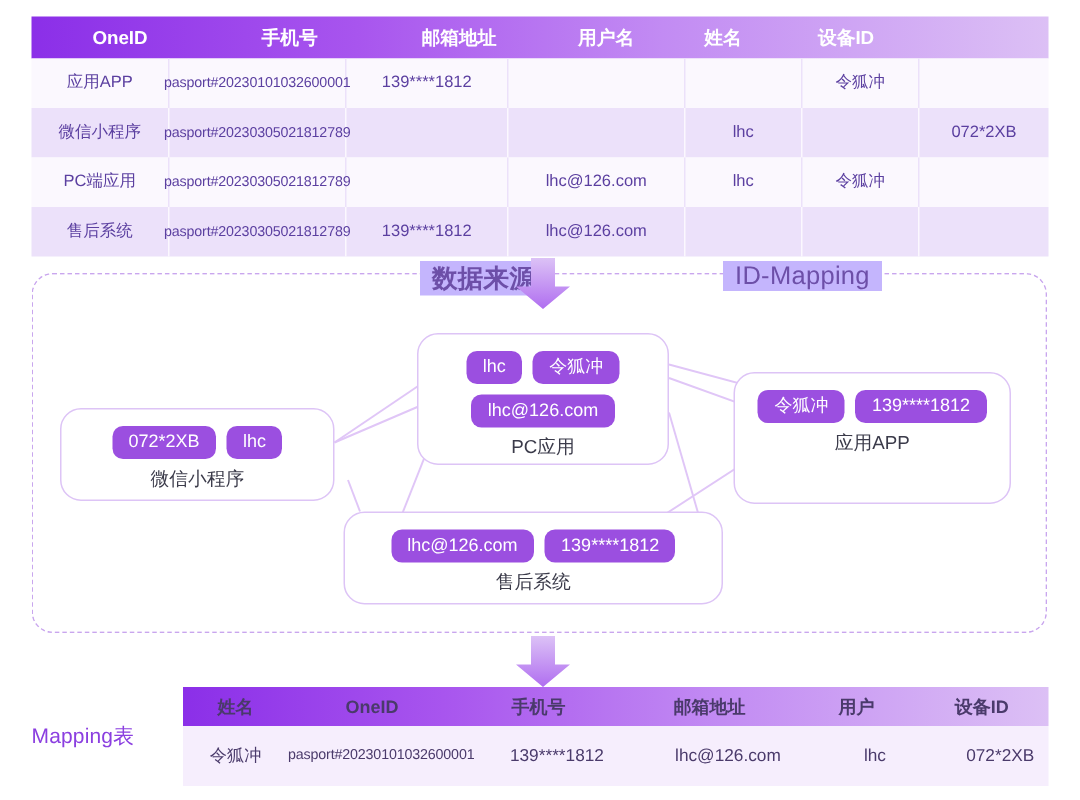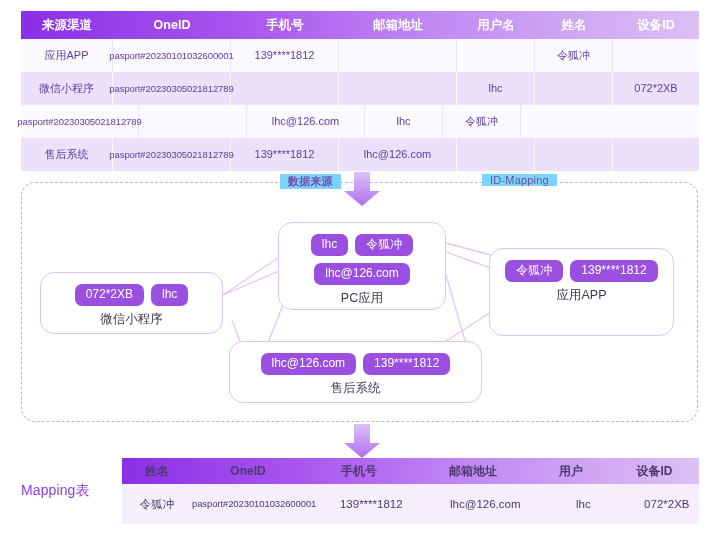--- a/index.html
+++ b/index.html
@@ -50,22 +50,22 @@
   .oneid{font-size:9.5px;letter-spacing:-0.1px;line-height:1.25;}
 
   
   .diagram{
     position:absolute;left:21px;top:182px;width:677px;height:240px;
     border:1.5px dashed #c9a6ee;border-radius:14px;
     box-sizing:border-box;
   }
   .dash-label{
     position:absolute;top:-9px;
-    background:#7dd3fc;padding:0 8px;
-    font-size:11px;color:#6d4fa8;font-weight:bold;
+    background:#c4b5fd;padding:0 8px;
+    font-size:17px;color:#6d4fa8;font-weight:bold;
     letter-spacing:0.2px;
   }
   .dash-label.src{left:258px;}
   .dash-label.idm{left:460px;font-weight:normal;color:#6d4fa8;}
 
   .arrow-top{
     position:absolute;left:343px;top:172px;width:38px;height:34px;z-index:4;
   }
   .arrow-bottom{
     position:absolute;left:343px;top:424px;width:38px;height:34px;z-index:4;
@@ -127,21 +127,20 @@
   .b2{flex:0 0 110px;}
   .b3{flex:0 0 118px;}
   .b4{flex:0 0 78px;}
   .b5{flex:0 0 89px;}
 </style>
 </head>
 <body>
 
 <div class="top-table">
   <div class="thead">
-    <div class="cell c0">来源渠道</div>
     <div class="cell c1">OneID</div>
     <div class="cell c2">手机号</div>
     <div class="cell c3">邮箱地址</div>
     <div class="cell c4">用户名</div>
     <div class="cell c5">姓名</div>
     <div class="cell c6">设备ID</div>
   </div>
 
   <div class="trow odd">
     <div class="cell c0">应用APP</div>
@@ -157,20 +156,21 @@
     <div class="cell c0">微信小程序</div>
     <div class="cell c1 oneid">pasport#20230305021812789</div>
     <div class="cell c2"></div>
     <div class="cell c3"></div>
     <div class="cell c4">lhc</div>
     <div class="cell c5"></div>
     <div class="cell c6">072*2XB</div>
   </div>
 
   <div class="trow odd">
+    <div class="cell c0">PC端应用</div>
     <div class="cell c1 oneid">pasport#20230305021812789</div>
     <div class="cell c2"></div>
     <div class="cell c3">lhc@126.com</div>
     <div class="cell c4">lhc</div>
     <div class="cell c5">令狐冲</div>
     <div class="cell c6"></div>
   </div>
 
   <div class="trow even">
     <div class="cell c0">售后系统</div>

